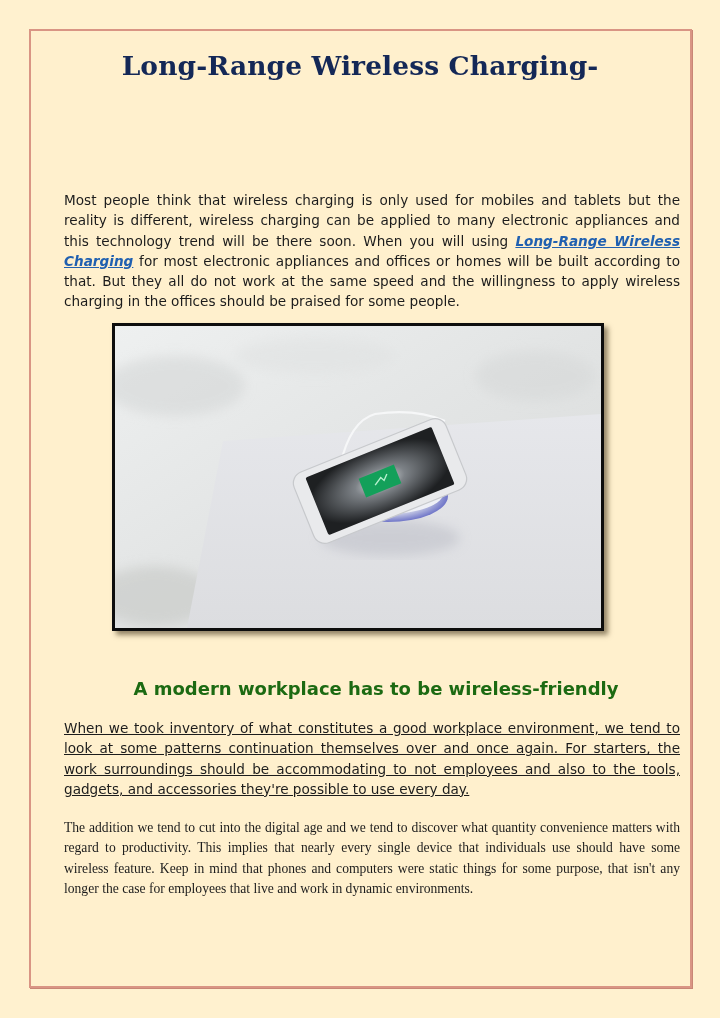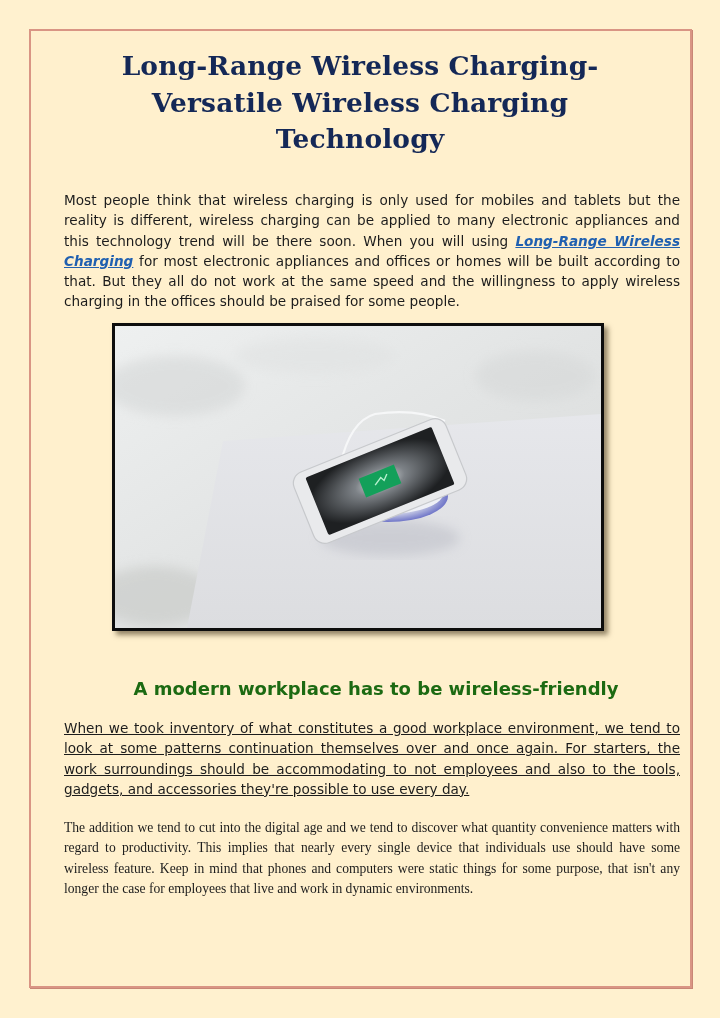--- a/index.html
+++ b/index.html
@@ -81,22 +81,21 @@
       color: #1c6a12;
     }
   </style>
 </head>
 <body>
 
 <div class="page-frame"></div>
 
 <h1 class="title" style="margin:0;">
   <span>Long-Range Wireless Charging-</span><br>
-  <span>Versatile Wireless Charging</span><br>
-  <span>Technology</span>
+  <br>
 </h1>
 
 <p class="para para-1"><span>Most people think that wireless charging is only used for mobiles and tablets but the reality is different, wireless charging can be applied to many electronic appliances and this technology trend will be there soon. When you will using </span><a class="link">Long-Range Wireless Charging</a><span> for most electronic appliances and offices or homes will be built according to that. But they all do not work at the same speed and the willingness to apply wireless charging in the offices should be praised for some people.</span></p>
 
 <div class="image-frame" title="Smartphone lying on a circular wireless charging pad on a white table, screen showing a green battery charging icon">
   <svg width="486" height="302" viewBox="0 0 486 302" xmlns="http://www.w3.org/2000/svg">
     <defs>
       <linearGradient id="bgGrad" x1="0" y1="0" x2="1" y2="1">
         <stop offset="0" stop-color="#eef0f0"></stop>
         <stop offset="0.5" stop-color="#e2e4e4"></stop>

